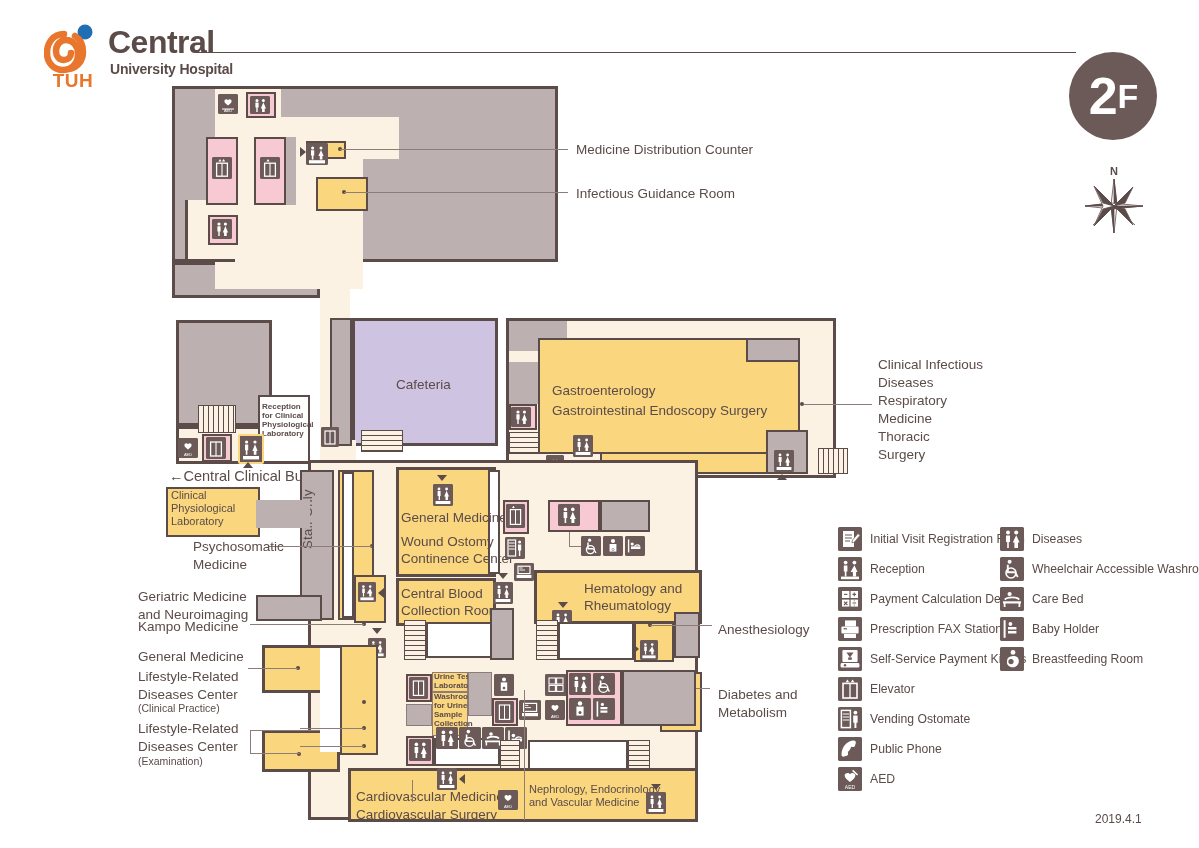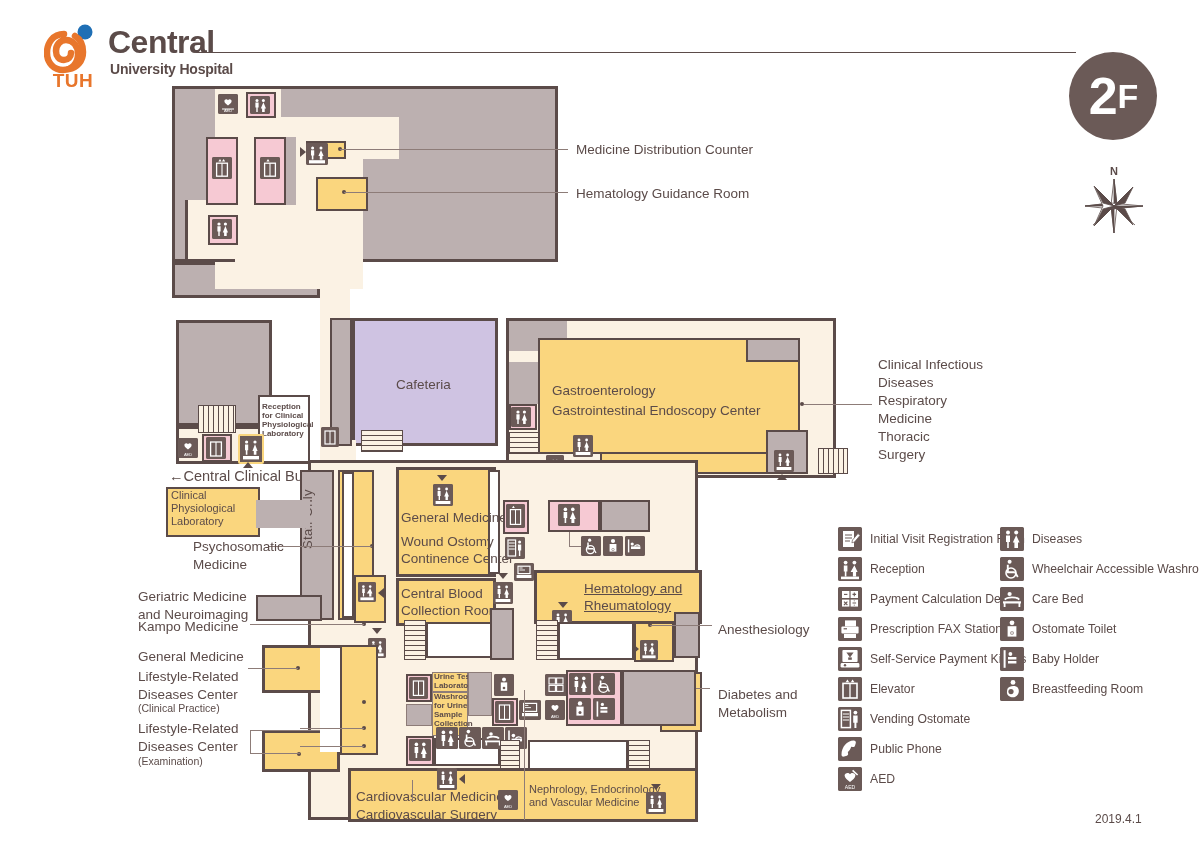--- a/index.html
+++ b/index.html
@@ -218,21 +218,21 @@
         </svg>
     </div>
     <div class="tri tri-r" style="left:300px;top:147px;"></div>
     <div class="ldot" style="left:338px;top:147px;"></div>
     <div class="ldot" style="left:342px;top:190px;"></div>
 
     <div class="lline" style="left:340px;top:149px;width:228px;"></div>
     <div class="lline" style="left:344px;top:192px;width:224px;"></div>
 
     <div class="callout" style="left:576px;top:141px;">Medicine Distribution Counter</div>
-    <div class="callout" style="left:576px;top:185px;">Hematology Guidance Room</div>
+    <div class="callout" style="left:576px;top:185px;">Infectious Guidance Room</div>
 
     <div class="shape gray brd" style="left:176px;top:320px;width:96px;height:106px;"></div>
     <div class="shape cream brd" style="left:176px;top:426px;width:132px;height:38px;"></div>
     <div class="shape white brd2" style="left:258px;top:395px;width:52px;height:68px;"></div>
     <div class="m-label xs" style="left:262px;top:403px;width:48px;">Reception
 for Clinical
 Physiological
 Laboratory</div>
 
     <div class="stairs h" style="left:198px;top:405px;width:38px;height:28px;"></div>
@@ -299,21 +299,21 @@
     </div>
     <div class="stairs v" style="left:509px;top:432px;width:34px;height:22px;"></div>
 
     <div class="shape yellow brd2" style="left:538px;top:338px;width:262px;height:116px;"></div>
     <div class="shape yellow brd2" style="left:600px;top:452px;width:200px;height:22px;"></div>
     <div class="shape gray brd2" style="left:746px;top:338px;width:54px;height:24px;"></div>
     <div class="shape gray brd2" style="left:766px;top:430px;width:42px;height:44px;"></div>
     <div class="stairs h" style="left:818px;top:448px;width:30px;height:26px;"></div>
 
     <div class="m-label" style="left:552px;top:382px;">Gastroenterology</div>
-    <div class="m-label" style="left:552px;top:402px;">Gastrointestinal Endoscopy Center</div>
+    <div class="m-label" style="left:552px;top:402px;">Gastrointestinal Endoscopy Surgery</div>
 
     <div class="micon" style="left:573px;top:435px;width:20px;height:22px;">
       <svg viewBox="0 0 20 22">
           <rect width="20" height="22" rx="2" fill="#6b5a57"></rect>
           <circle cx="6" cy="5" r="1.4" fill="#fff"></circle>
           <path d="M4.6 7h3v5H7v4H5.6v-4H4.6z" fill="#fff"></path>
           <circle cx="13.6" cy="5" r="1.4" fill="#fff"></circle>
           <path d="M13.6 6.8 16 12.6h-1.1V16h-2.4v-3.4H11.2z" fill="#fff"></path>
           <rect x="2.6" y="17" width="14.8" height="3" fill="#fff"></rect>
         </svg>
@@ -513,21 +513,21 @@
           <circle cx="13.6" cy="5" r="1.4" fill="#fff"></circle>
           <path d="M13.6 6.8 16 12.6h-1.1V16h-2.4v-3.4H11.2z" fill="#fff"></path>
           <rect x="2.6" y="17" width="14.8" height="3" fill="#fff"></rect>
         </svg>
     </div>
     <div class="shape gray brd2" style="left:490px;top:608px;width:24px;height:52px;"></div>
     <div class="shape white brd2" style="left:426px;top:622px;width:66px;height:36px;"></div>
     <div class="stairs v" style="left:404px;top:620px;width:22px;height:40px;"></div>
 
     <div class="shape yellow brd" style="left:534px;top:570px;width:168px;height:54px;"></div>
-    <div class="m-label" style="left:584px;top:580px;text-decoration:underline;">Hematology and
+    <div class="m-label" style="left:584px;top:580px;">Hematology and
 Rheumatology</div>
     <div class="tri tri-d" style="left:558px;top:602px;"></div>
     <div class="micon" style="left:552px;top:610px;width:20px;height:22px;">
       <svg viewBox="0 0 20 22">
           <rect width="20" height="22" rx="2" fill="#6b5a57"></rect>
           <circle cx="6" cy="5" r="1.4" fill="#fff"></circle>
           <path d="M4.6 7h3v5H7v4H5.6v-4H4.6z" fill="#fff"></path>
           <circle cx="13.6" cy="5" r="1.4" fill="#fff"></circle>
           <path d="M13.6 6.8 16 12.6h-1.1V16h-2.4v-3.4H11.2z" fill="#fff"></path>
           <rect x="2.6" y="17" width="14.8" height="3" fill="#fff"></rect>
@@ -904,32 +904,20 @@
               <rect width="24" height="24" rx="2.5" fill="#6b5a57"></rect>
               <path d="M3 15.4h18" stroke="#fff" stroke-width="2.2"></path>
               <path d="M4.6 15.4v4.6M19.4 15.4v4.6" stroke="#fff" stroke-width="1.8"></path>
               <circle cx="9.6" cy="7" r="2.1" fill="#fff"></circle>
               <path d="M4.8 12.6c2.4-3 11.8-3 14.4 0" fill="none" stroke="#fff" stroke-width="1.9"></path>
             </svg>
         </span>
         <span class="ltx">Care Bed</span>
       </div>
 
-      <div class="lrow">
-        <span class="lic">
-          <svg viewBox="0 0 24 24">
-              <rect width="24" height="24" rx="2.5" fill="#6b5a57"></rect>
-              <circle cx="12" cy="5.8" r="2.4" fill="#fff"></circle>
-              <path d="M7.6 9.2h8.8v10.4H7.6z" fill="#fff"></path>
-              <circle cx="12" cy="16" r="1.8" fill="#6b5a57"></circle>
-              <path d="M12 14.6v2.8M10.6 16h2.8" stroke="#fff" stroke-width="1"></path>
-            </svg>
-        </span>
-        <span class="ltx">Ostomate Toilet</span>
-      </div>
 
       <div class="lrow">
         <span class="lic">
           <svg viewBox="0 0 24 24">
               <rect width="24" height="24" rx="2.5" fill="#6b5a57"></rect>
               <path d="M4.6 3.2v17.6" stroke="#fff" stroke-width="2"></path>
               <circle cx="10.4" cy="7" r="1.9" fill="#fff"></circle>
               <path d="M8 10h8.4v2.6H8zM8 14h8.4v2.6H8z" fill="#fff"></path>
             </svg>
         </span>

